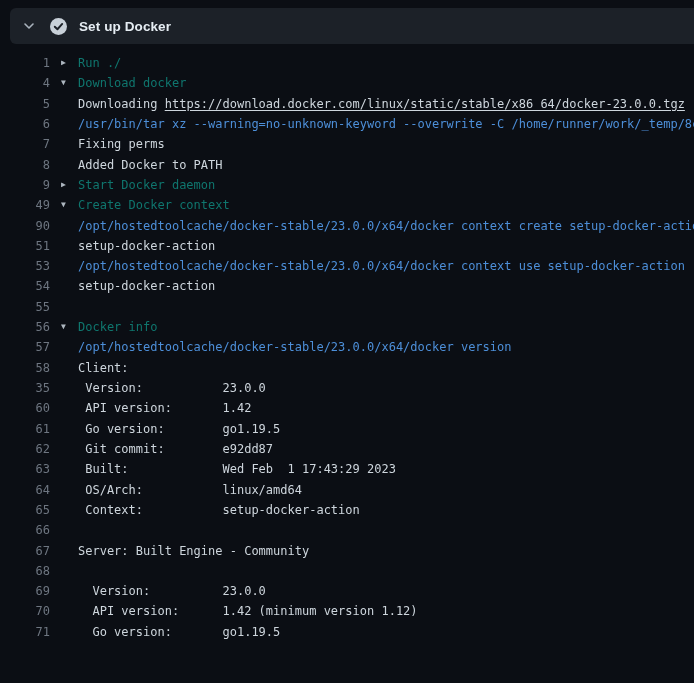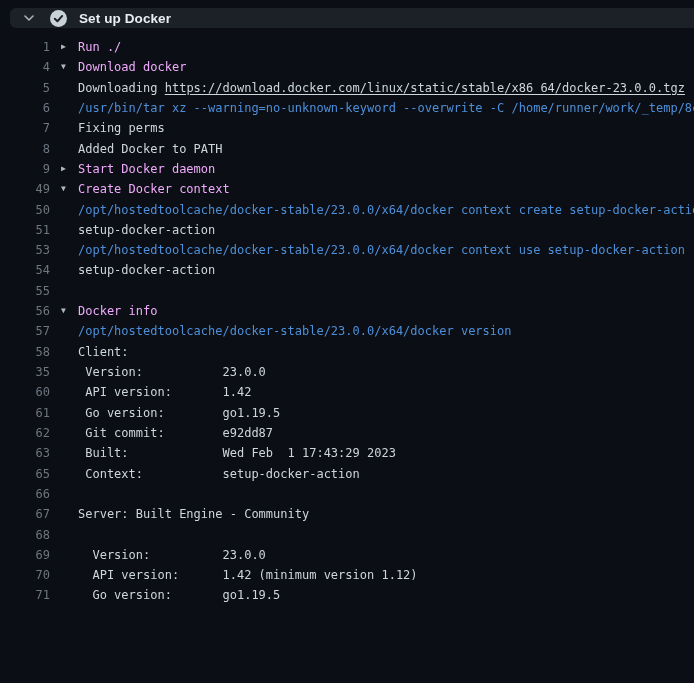--- a/index.html
+++ b/index.html
@@ -5,21 +5,21 @@
   * { margin: 0; padding: 0; box-sizing: border-box; }
   html, body {
     width: 694px; height: 683px;
     background: #0b0e14;
     overflow: hidden;
     font-family: "Liberation Sans", sans-serif;
   }
   
   .step-header {
     margin: 8px 0 0 10px;
-    height: 20px;
+    height: 36px;
     background: #1c2128;
     border-radius: 6px 0 0 6px;
     display: flex;
     align-items: center;
     padding: 0 12px;
     cursor: pointer;
   }
   .chev { width: 14px; height: 14px; display: flex; align-items: center; justify-content: center; }
   .check-wrap { margin-left: 14px; width: 17px; height: 17px; display: flex; align-items: center; justify-content: center; }
   .step-title {
@@ -51,21 +51,21 @@
   }
   .twisty {
     flex: 0 0 28px;
     padding-left: 11px;
     font-size: 8px;
     color: #aeb7c0;
     user-select: none;
   }
   .text { flex: 1 1 auto; overflow: hidden; }
   .text.plain   { color: #ced6dd; }
-  .text.group   { color: #f0abfc; cursor: pointer; }
+  .text.group   { color: #0f766e; cursor: pointer; }
   .text.command { color: #4d8fd9; }
   .text a.log-link {
     color: #ced6dd;
     text-decoration: underline;
     text-underline-offset: 2px;
     text-align: center;
   }
 </style>
 </head>
 <body>
@@ -88,33 +88,34 @@
 <div class="log">
   <div>
       <div class="row"><span class="num">1</span><span class="twisty">▶</span><span class="text group">Run ./</span></div>
       <div class="row"><span class="num">4</span><span class="twisty">▼</span><span class="text group">Download docker</span></div>
       <div class="row"><span class="num">5</span><span class="twisty"></span><span class="text plain">Downloading <a class="log-link">https://download.docker.com/linux/static/stable/x86_64/docker-23.0.0.tgz</a></span></div>
       <div class="row"><span class="num">6</span><span class="twisty"></span><span class="text command">/usr/bin/tar xz --warning=no-unknown-keyword --overwrite -C /home/runner/work/_temp/8c91</span></div>
       <div class="row"><span class="num">7</span><span class="twisty"></span><span class="text plain">Fixing perms</span></div>
       <div class="row"><span class="num">8</span><span class="twisty"></span><span class="text plain">Added Docker to PATH</span></div>
       <div class="row"><span class="num">9</span><span class="twisty">▶</span><span class="text group">Start Docker daemon</span></div>
       <div class="row"><span class="num">49</span><span class="twisty">▼</span><span class="text group">Create Docker context</span></div>
-      <div class="row"><span class="num">50</span><span class="twisty"></span><span class="text command">/opt/hostedtoolcache/docker-stable/23.0.0/x64/docker context create setup-docker-action</span></div>
+      <div class="row"><span class="num">90</span><span class="twisty"></span><span class="text command">/opt/hostedtoolcache/docker-stable/23.0.0/x64/docker context create setup-docker-action</span></div>
       <div class="row"><span class="num">51</span><span class="twisty"></span><span class="text plain">setup-docker-action</span></div>
       <div class="row"><span class="num">53</span><span class="twisty"></span><span class="text command">/opt/hostedtoolcache/docker-stable/23.0.0/x64/docker context use setup-docker-action</span></div>
       <div class="row"><span class="num">54</span><span class="twisty"></span><span class="text plain">setup-docker-action</span></div>
       <div class="row"><span class="num">55</span><span class="twisty"></span></div>
       <div class="row"><span class="num">56</span><span class="twisty">▼</span><span class="text group">Docker info</span></div>
       <div class="row"><span class="num">57</span><span class="twisty"></span><span class="text command">/opt/hostedtoolcache/docker-stable/23.0.0/x64/docker version</span></div>
       <div class="row"><span class="num">58</span><span class="twisty"></span><span class="text plain">Client:</span></div>
       <div class="row"><span class="num">35</span><span class="twisty"></span><span class="text plain"> Version:           23.0.0</span></div>
       <div class="row"><span class="num">60</span><span class="twisty"></span><span class="text plain"> API version:       1.42</span></div>
       <div class="row"><span class="num">61</span><span class="twisty"></span><span class="text plain"> Go version:        go1.19.5</span></div>
       <div class="row"><span class="num">62</span><span class="twisty"></span><span class="text plain"> Git commit:        e92dd87</span></div>
       <div class="row"><span class="num">63</span><span class="twisty"></span><span class="text plain"> Built:             Wed Feb  1 17:43:29 2023</span></div>
+      <div class="row"><span class="num">64</span><span class="twisty"></span><span class="text plain"> OS/Arch:           linux/amd64</span></div>
       <div class="row"><span class="num">65</span><span class="twisty"></span><span class="text plain"> Context:           setup-docker-action</span></div>
       <div class="row"><span class="num">66</span><span class="twisty"></span><span class="text plain"></span></div>
       <div class="row"><span class="num">67</span><span class="twisty"></span><span class="text plain">Server: Built Engine - Community</span></div>
       <div class="row"><span class="num">68</span><span class="twisty"></span></div>
       <div class="row"><span class="num">69</span><span class="twisty"></span><span class="text plain">  Version:          23.0.0</span></div>
       <div class="row"><span class="num">70</span><span class="twisty"></span><span class="text plain">  API version:      1.42 (minimum version 1.12)</span></div>
       <div class="row"><span class="num">71</span><span class="twisty"></span><span class="text plain">  Go version:       go1.19.5</span></div>
     </div>
 </div>
 

